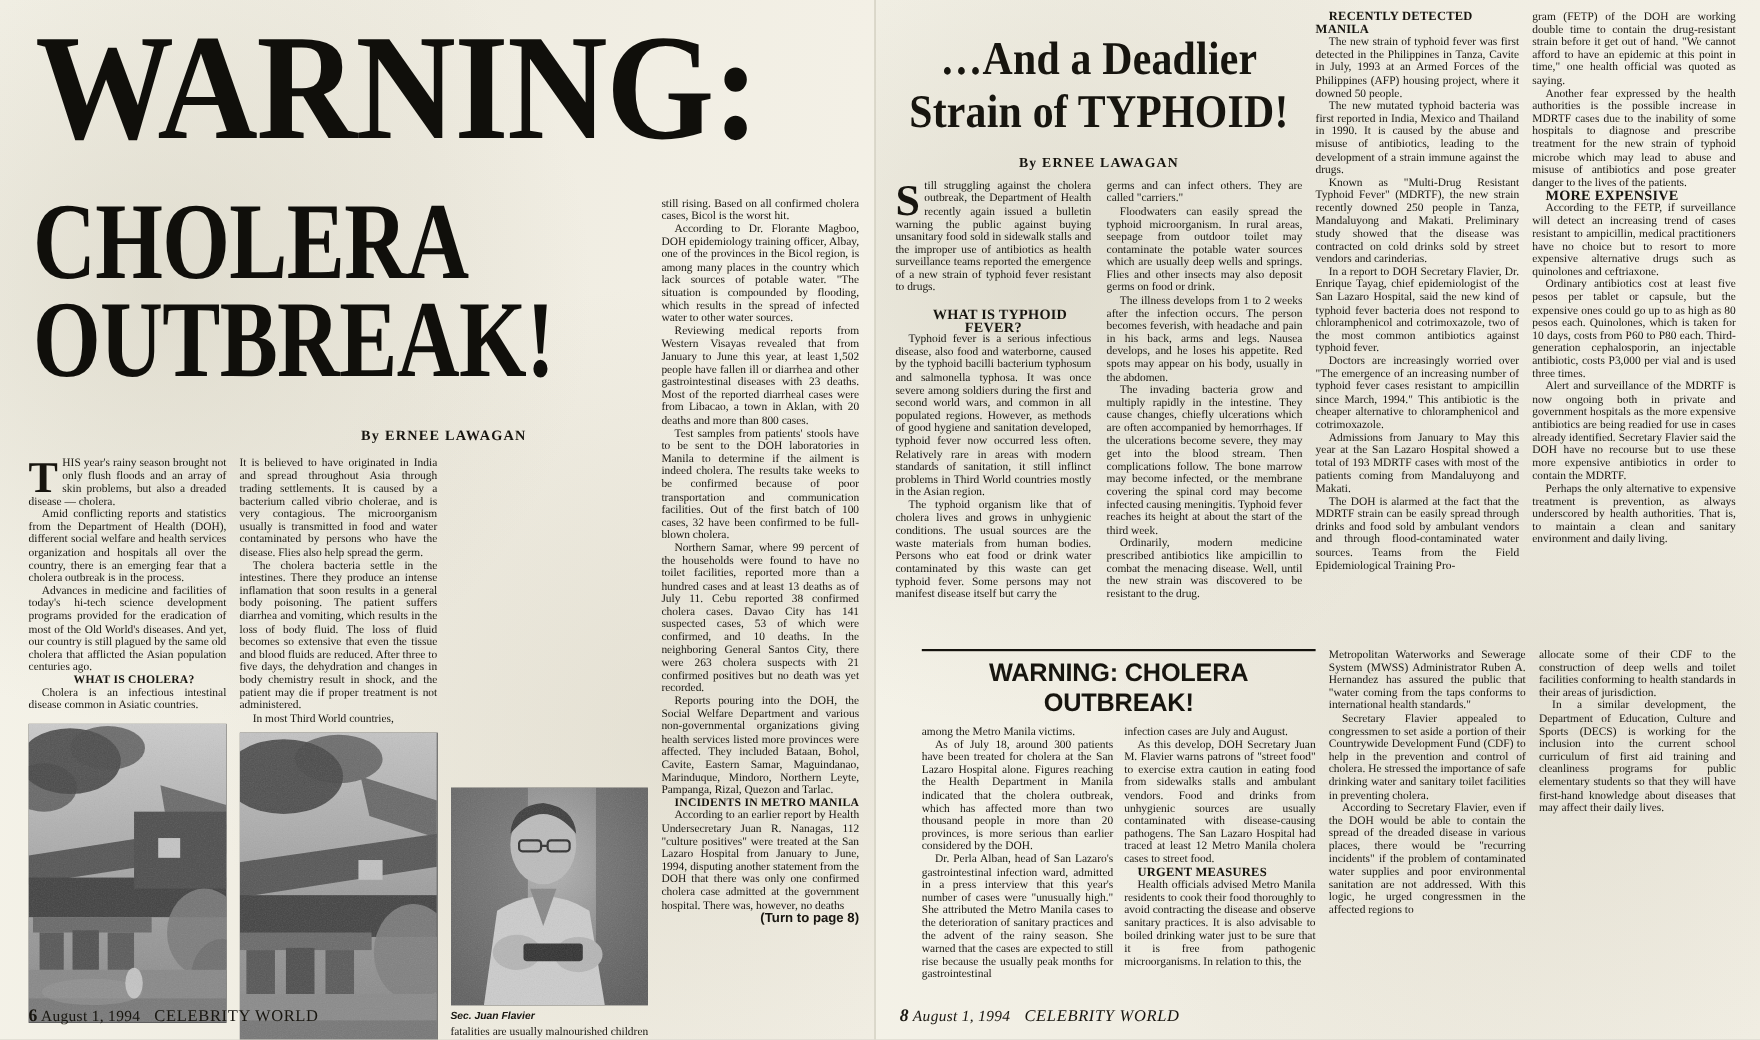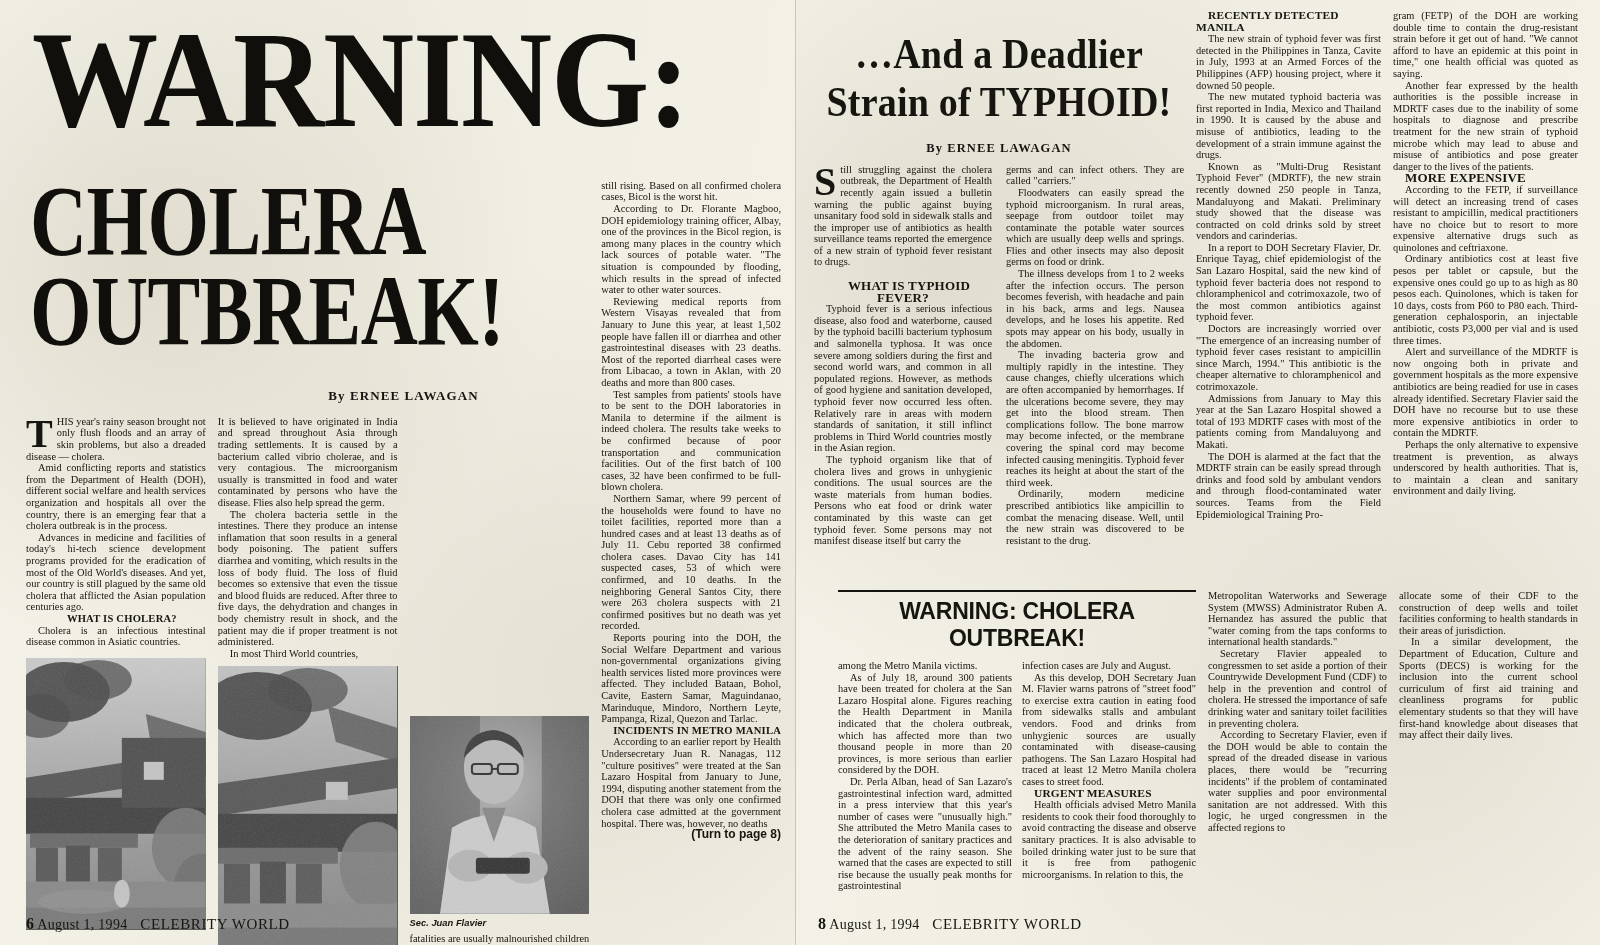--- a/index.html
+++ b/index.html
@@ -350,19 +350,19 @@
           <p>Secretary Flavier appealed to congressmen to set aside a portion of their Countrywide Development Fund (CDF) to help in the prevention and control of cholera. He stressed the importance of safe drinking water and sanitary toilet facilities in preventing cholera.</p>
           <p>According to Secretary Flavier, even if the DOH would be able to contain the spread of the dreaded disease in various places, there would be "recurring incidents" if the problem of contaminated water supplies and poor environmental sanitation are not addressed. With this logic, he urged congressmen in the affected regions to</p>
         </div>
         <div class="col" style="flex:1;">
           <p class="noind">allocate some of their CDF to the construction of deep wells and toilet facilities conforming to health standards in their areas of jurisdiction.</p>
           <p>In a similar development, the Department of Education, Culture and Sports (DECS) is working for the inclusion into the current school curriculum of first aid training and cleanliness programs for public elementary students so that they will have first-hand knowledge about diseases that may affect their daily lives.</p>
         </div>
       </div>
     </div>
 
-    <div class="folio" style="position:absolute;left:22px;bottom:12px;">
+    <div class="folio" style="position:absolute;left:22px;bottom:12px;font-style:italic;">
       <span class="pg">8</span>
       <span>August 1, 1994</span>
       <span class="mast">CELEBRITY WORLD</span>
     </div>
   </div>
 </div>
 
 </body></html>

